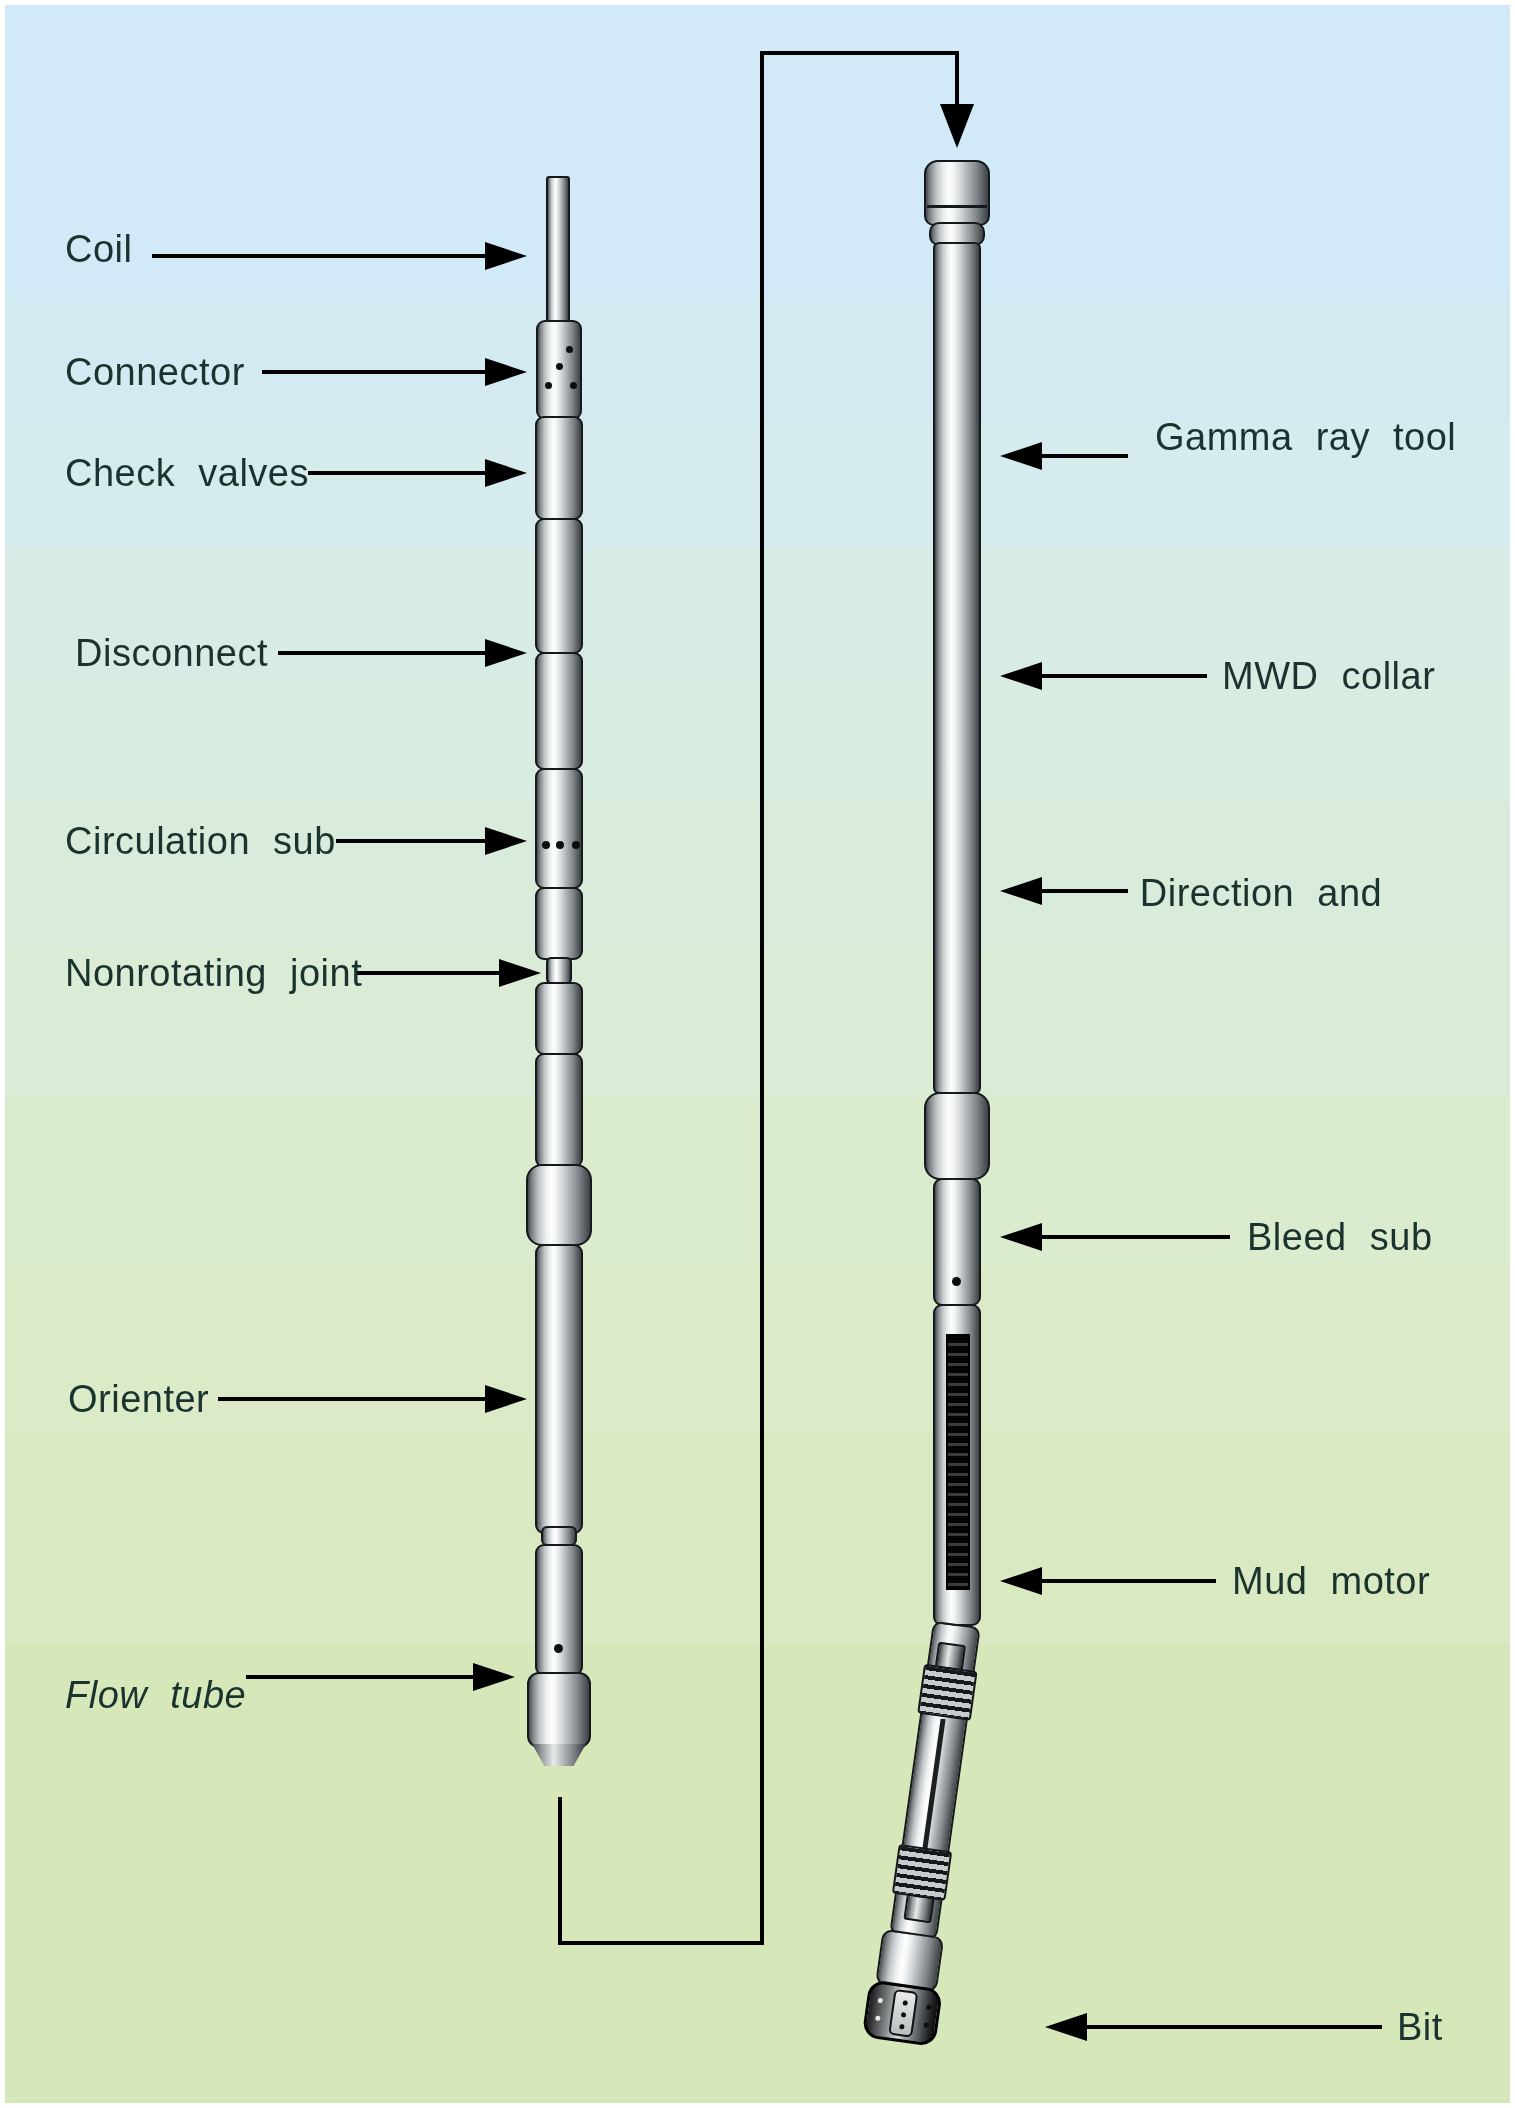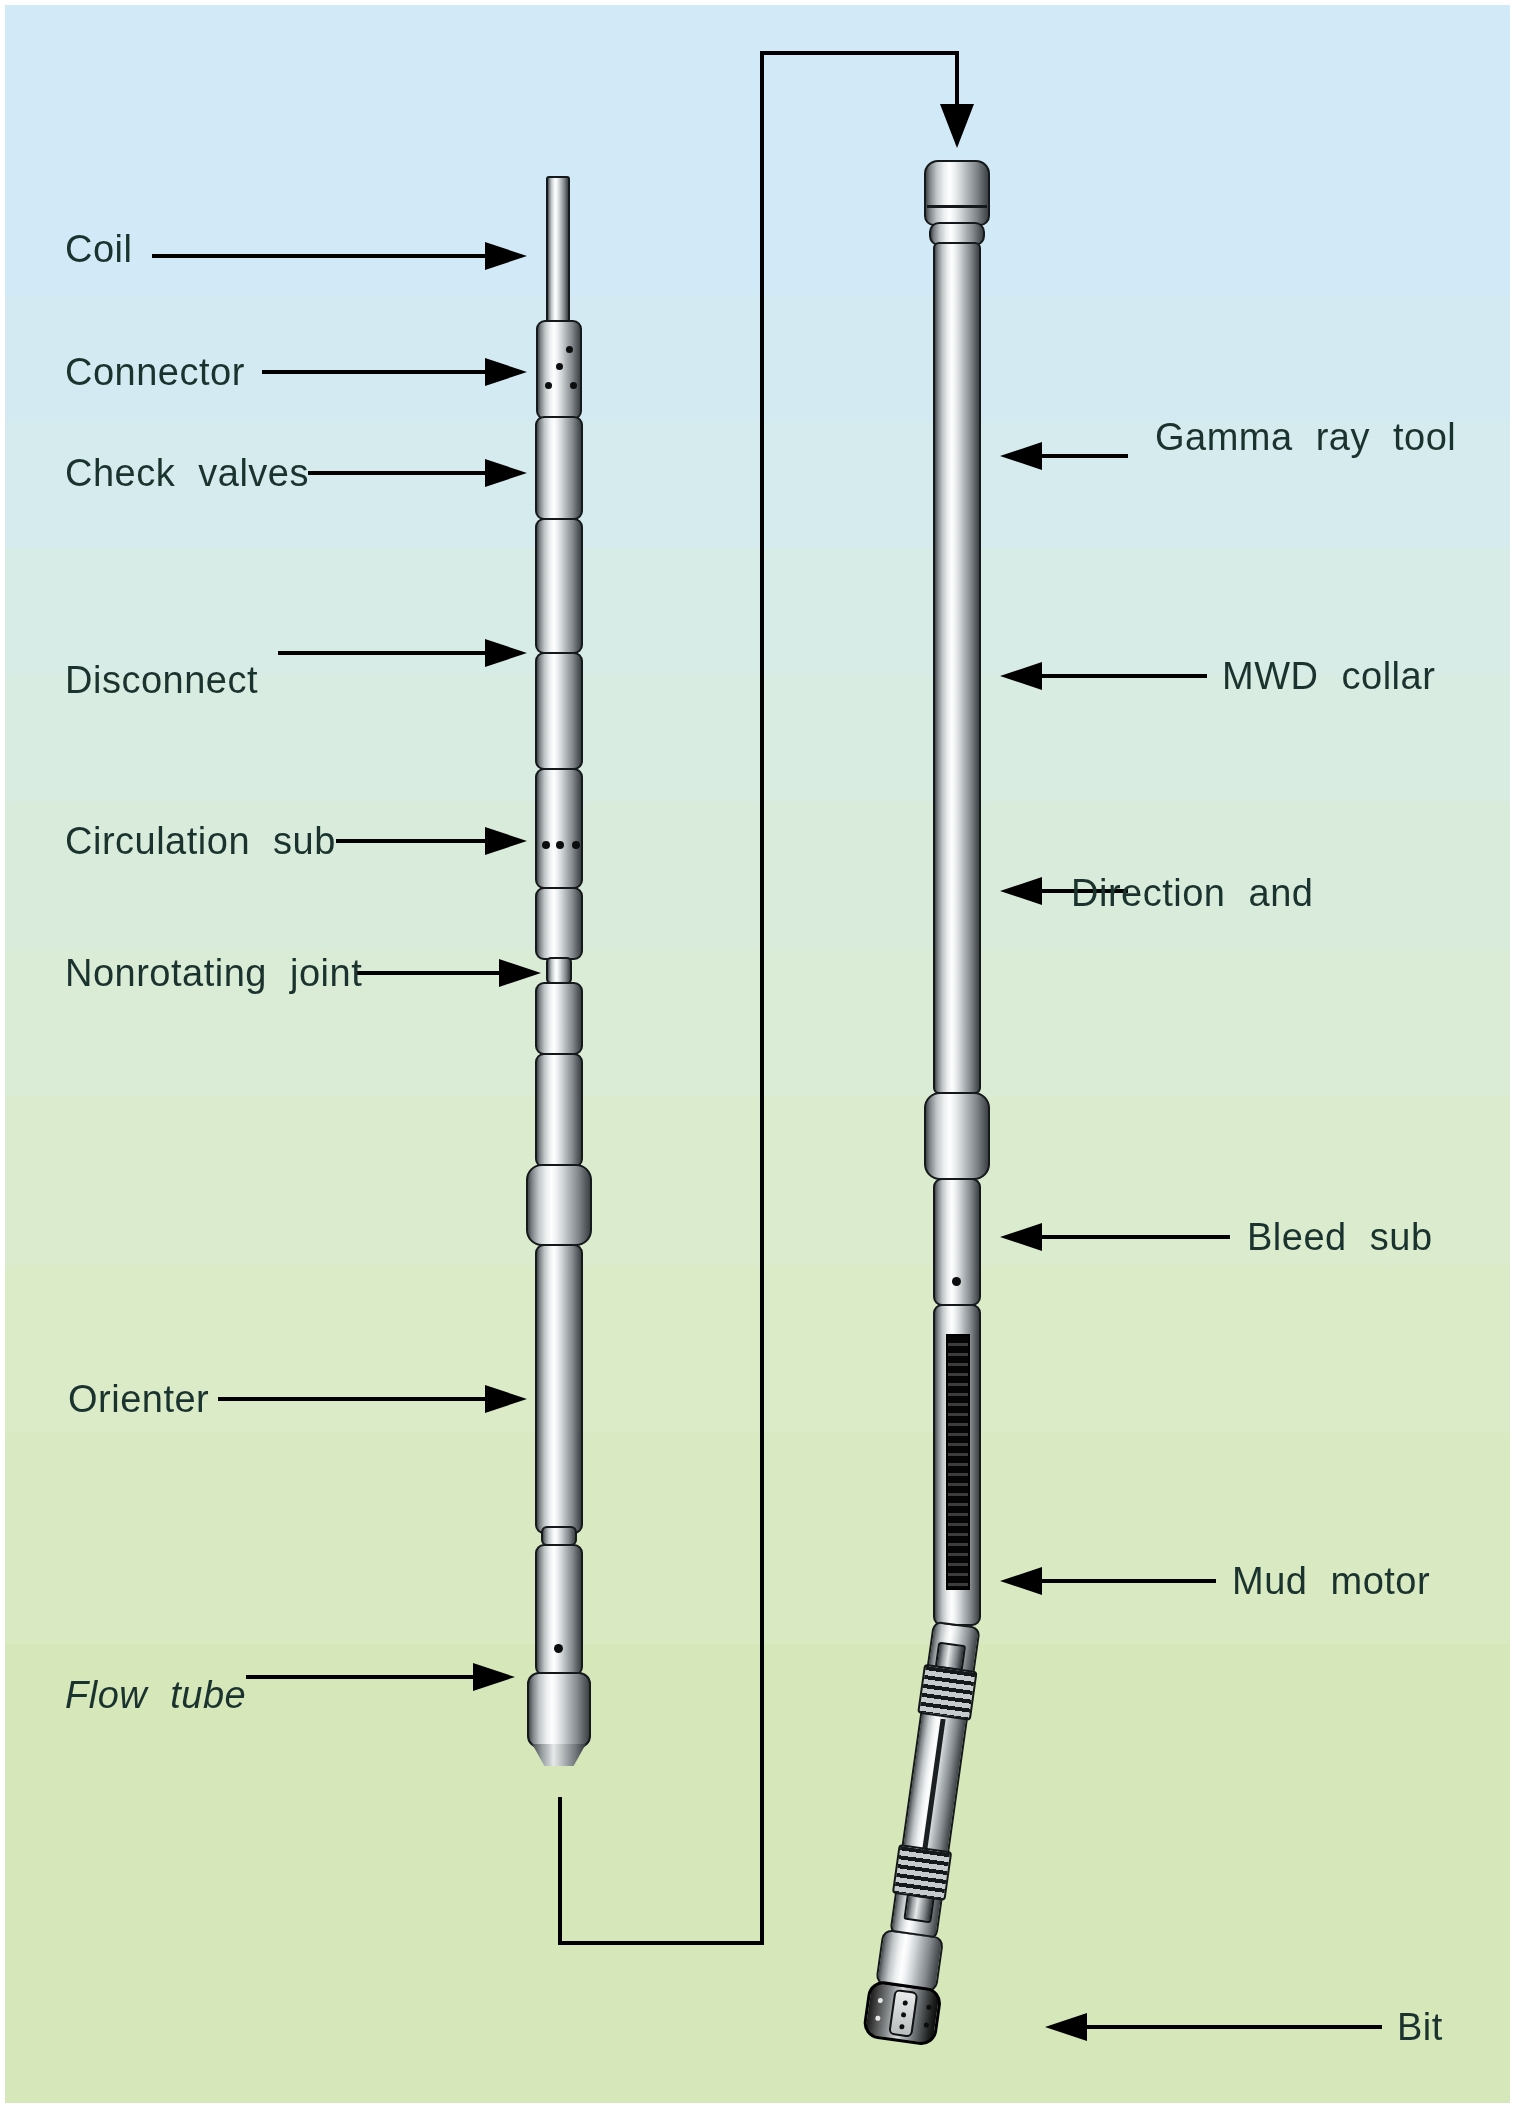--- a/index.html
+++ b/index.html
@@ -38,21 +38,21 @@
     background:repeating-linear-gradient(180deg,#16191b 0px,#16191b 4px,#c6cbcd 4px,#c6cbcd 9px);
     border-radius:4px;
   }
   .hole{position:absolute;background:#0b0d0e;border-radius:50%;}
   .lbl{
     position:absolute;color:#1b332e;font-size:38px;line-height:46px;
     letter-spacing:0.5px;word-spacing:12px;white-space:nowrap;
   }
   .lbl2{
     position:absolute;color:#1b332e;font-size:38px;line-height:50px;
-    letter-spacing:0.5px;word-spacing:12px;text-align:left;
+    letter-spacing:0.5px;word-spacing:12px;text-align:center;
   }
   svg{position:absolute;left:0;top:0;z-index:3;}
   .tool{position:absolute;z-index:2;}
   .labels{position:absolute;left:0;top:0;z-index:4;}
 </style>
 </head>
 <body>
 
 <div id="canvas">
 
@@ -199,21 +199,21 @@
     <g stroke="#000" stroke-width="4">
       <line x1="1073" y1="2027" x2="1382" y2="2027"></line>
         <polygon stroke="none" fill="#000" points="1045,2027 1087,2013 1087,2041"></polygon>
     </g>
   </svg>
 
   <div class="labels">
     <div class="lbl" style="left:65px;top:226px;">Coil</div>
     <div class="lbl" style="left:65px;top:349px;">Connector</div>
     <div class="lbl" style="left:65px;top:450px;">Check valves</div>
-    <div class="lbl" style="left:65px;top:630px;margin-top:27px;">Disconnect</div>
+    <div class="lbl" style="left:75px;top:630px;">Disconnect</div>
     <div class="lbl" style="left:65px;top:818px;">Circulation sub</div>
     <div class="lbl" style="left:65px;top:950px;">Nonrotating joint</div>
     <div class="lbl" style="left:68px;top:1376px;">Orienter</div>
     <div class="lbl" style="left:65px;top:1672px;font-style:italic;">Flow tube</div>
 
     <div class="lbl" style="left:1143px;top:414px;margin-left:12px;">Gamma ray tool</div>
     <div class="lbl" style="left:1222px;top:653px;text-align:right;">MWD collar</div>
     <div class="lbl2" style="left:1071px;top:868px;width:380px;">
       <div>Direction and</div>
     </div>

